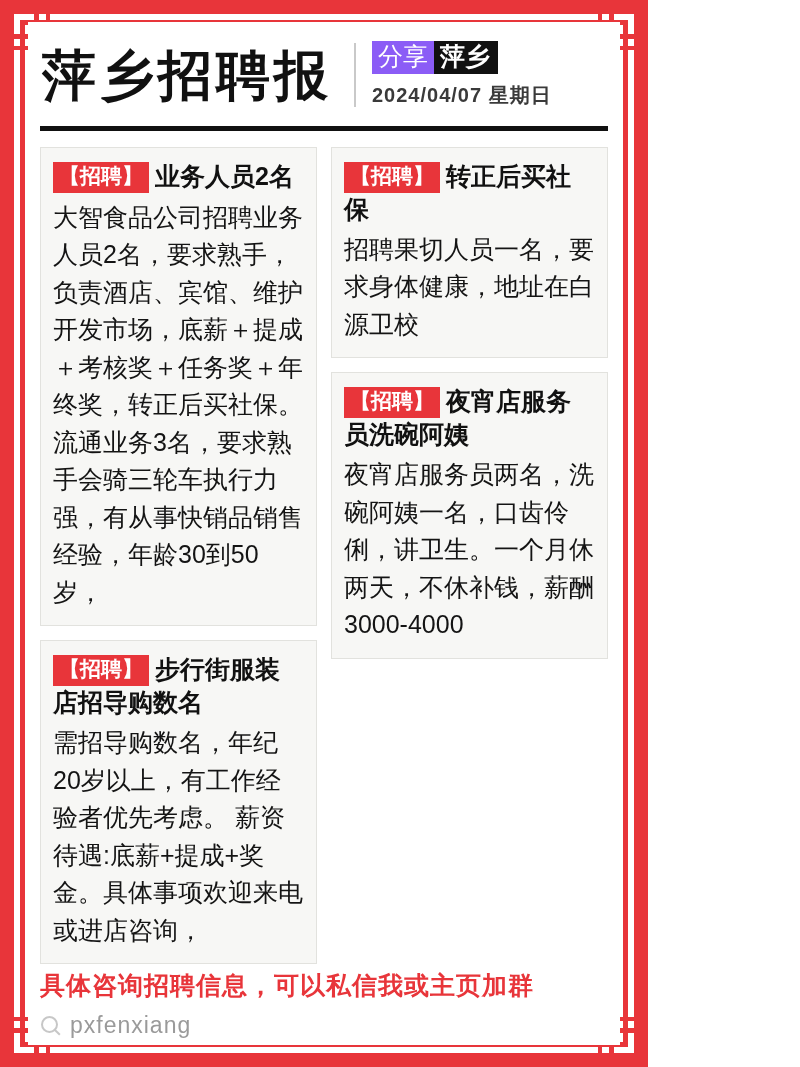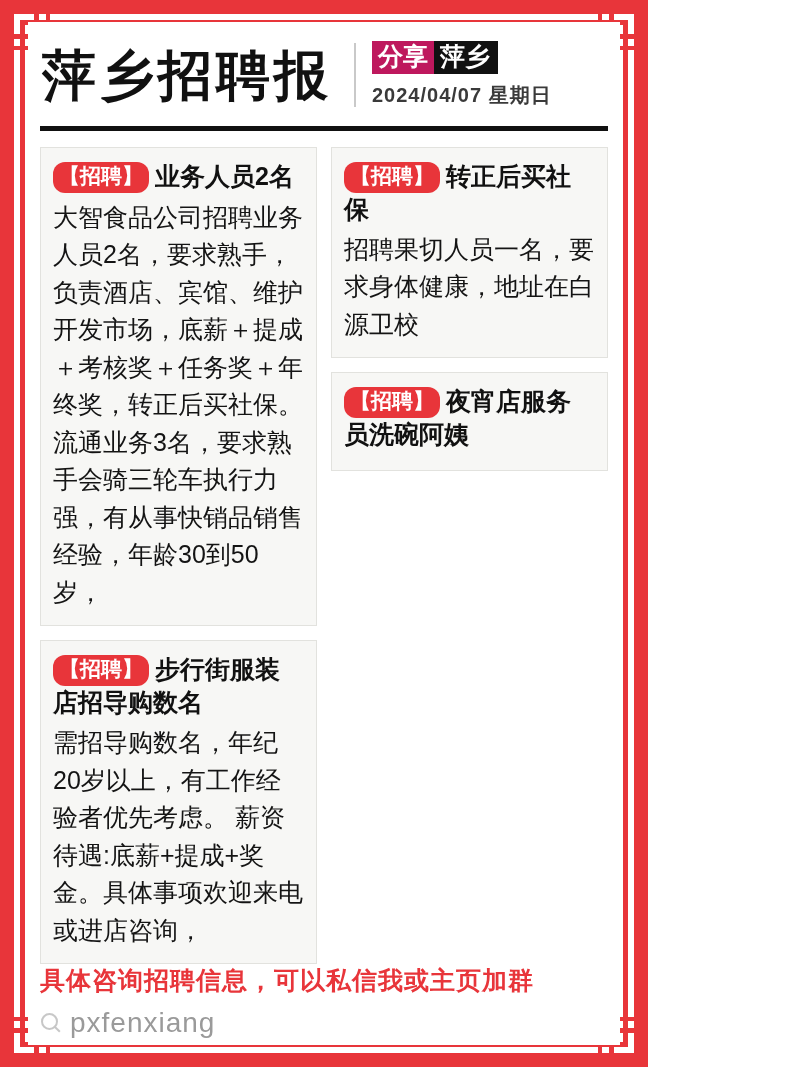--- a/index.html
+++ b/index.html
@@ -105,24 +105,24 @@
     flex-direction: column;
     justify-content: center;
     gap: 8px;
   }
   .brand-badge {
     display: inline-flex;
     align-items: center;
     align-self: flex-start;
   }
   .brand-badge .b-red {
-    background: #be185d;
+    background: #8b5cf6;
     color: #ffffff;
     font-size: 25px;
-    font-weight: bold;
+    font-weight: normal;
     padding: 2px 6px 3px 6px;
     line-height: 1.1;
     font-family: "Liberation Sans", sans-serif;
   }
   .brand-badge .b-black {
     background: #111111;
     color: #ffffff;
     font-size: 25px;
     font-weight: bold;
     padding: 2px 8px 3px 6px;
@@ -172,21 +172,20 @@
   .tag {
     display: inline-block;
     background: #e8353a;
     color: #ffffff;
     font-size: 21px;
     font-weight: bold;
     padding: 1px 6px 3px 6px;
     margin-right: 6px;
     vertical-align: 2px;
     font-family: "Liberation Sans", sans-serif;
-    border-radius: 12px;
   }
   .card-body {
     font-size: 25px;
     line-height: 1.5;
     color: #141414;
     word-break: break-word;
     letter-spacing: 0px;
   }
 
   
@@ -203,21 +202,21 @@
     letter-spacing: 1px;
     margin-bottom: 10px;
   }
   .handle-row {
     display: flex;
     align-items: center;
     gap: 8px;
   }
   .handle-text {
     color: #9a9a9a;
-    font-size: 28px;
+    font-size: 23px;
     letter-spacing: 1px;
     font-family: "Liberation Sans", sans-serif;
   }
   .search-icon {
     width: 22px;
     height: 22px;
     position: relative;
     display: inline-block;
     opacity: 0.55;
   }
@@ -317,20 +316,21 @@
           <div class="card-title">
             <span class="tag">【招聘】</span><span>转正后买社保</span>
           </div>
           <div class="card-body">招聘果切人员一名，要求身体健康，地址在白源卫校</div>
         </div>
 
         <div class="card">
           <div class="card-title">
             <span class="tag">【招聘】</span><span>夜宵店服务员洗碗阿姨</span>
           </div>
+          <div class="card-body">夜宵店服务员两名，洗碗阿姨一名，口齿伶俐，讲卫生。一个月休两天，不休补钱，薪酬3000-4000</div>
         </div>
 
       </div>
 
     </div>
 
     <div class="footer">
       <div class="footer-note">具体咨询招聘信息，可以私信我或主页加群</div>
       <div class="handle-row">
         <span class="search-icon">

